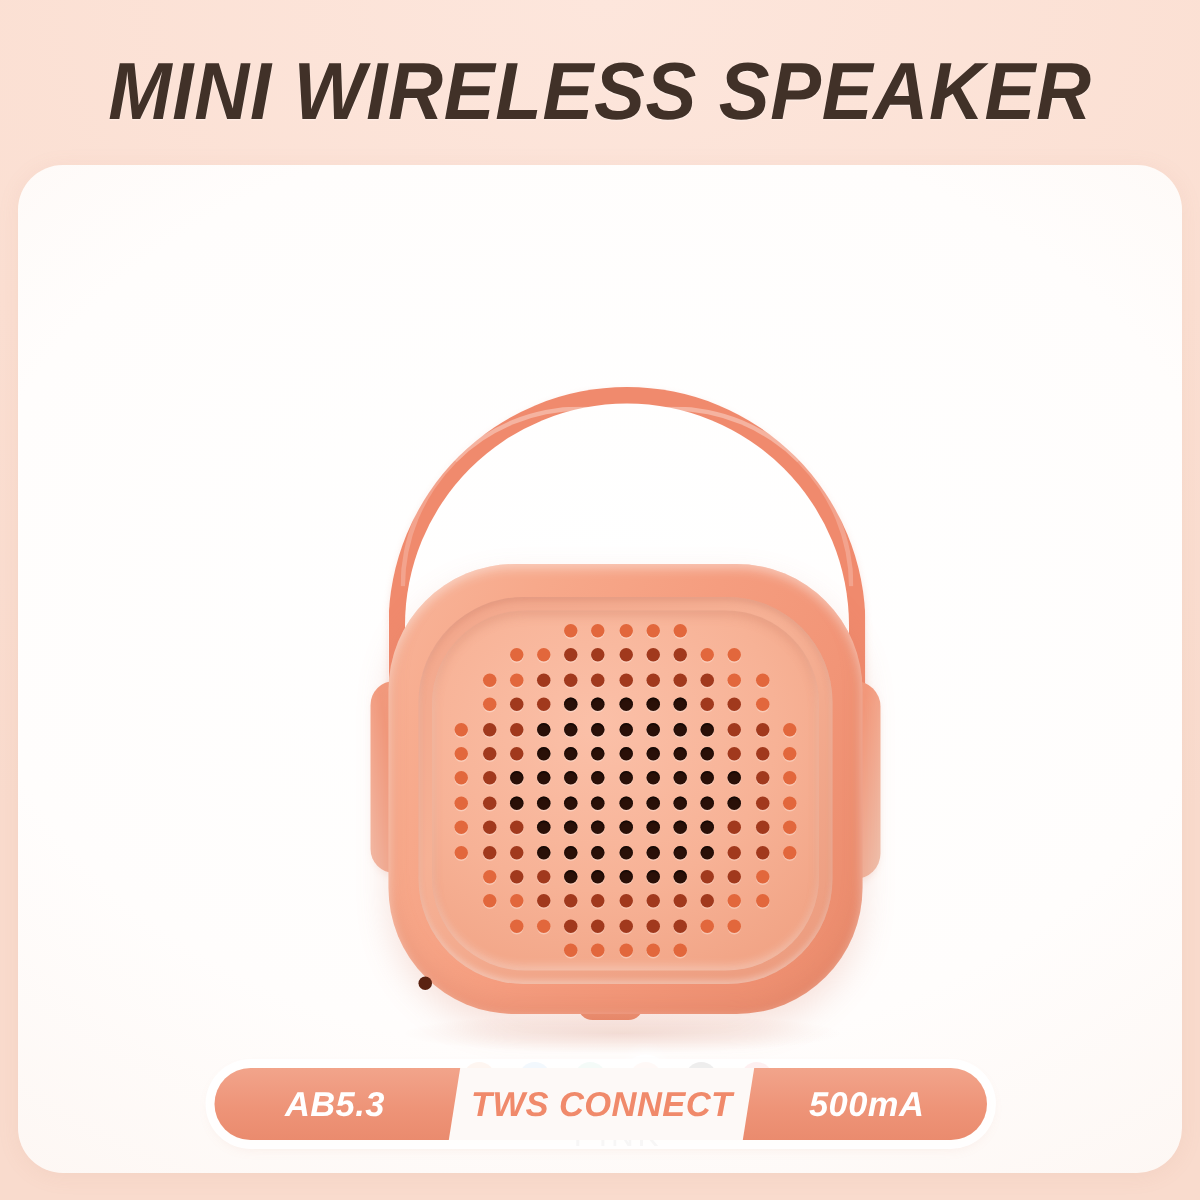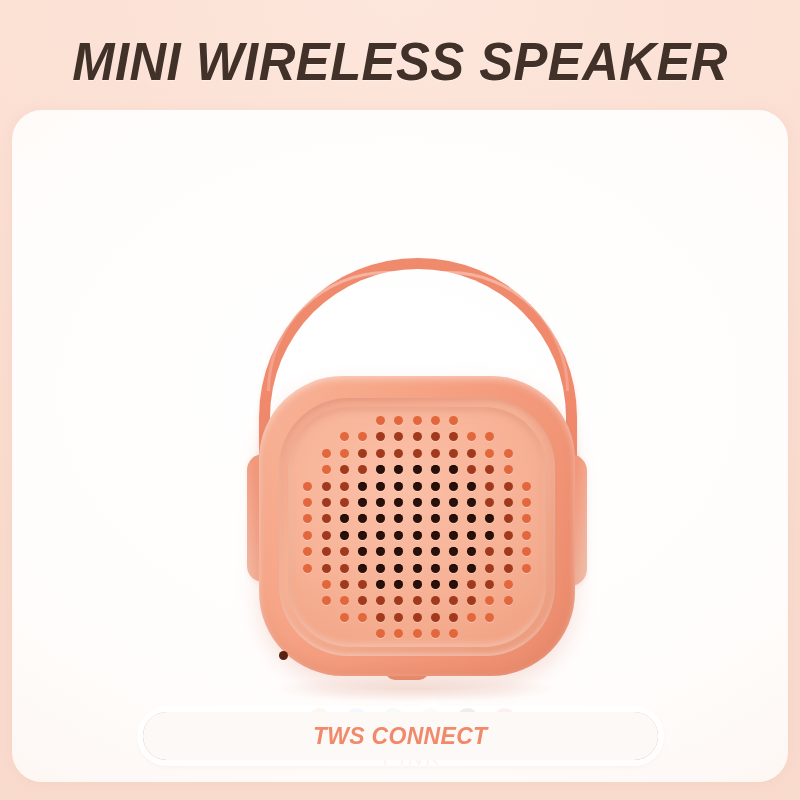--- a/index.html
+++ b/index.html
@@ -491,18 +491,20 @@
         <div class="swatch selected" style="background: rgb(249, 180, 156);"></div>
         <div class="swatch" style="background: rgb(34, 34, 34);"></div>
         <div class="swatch" style="background: rgb(244, 59, 78);"></div>
       </div>
 
     <div class="color-name">PINK</div>
 
   </div>
 
   <div class="feature-bar">
+    <div class="feat left">AB5.3</div>
     <div class="feat mid">
         <span>TWS CONNECT</span>
       </div>
+    <div class="feat right">500mA</div>
   </div>
 
 </div>
 
 </body></html>

